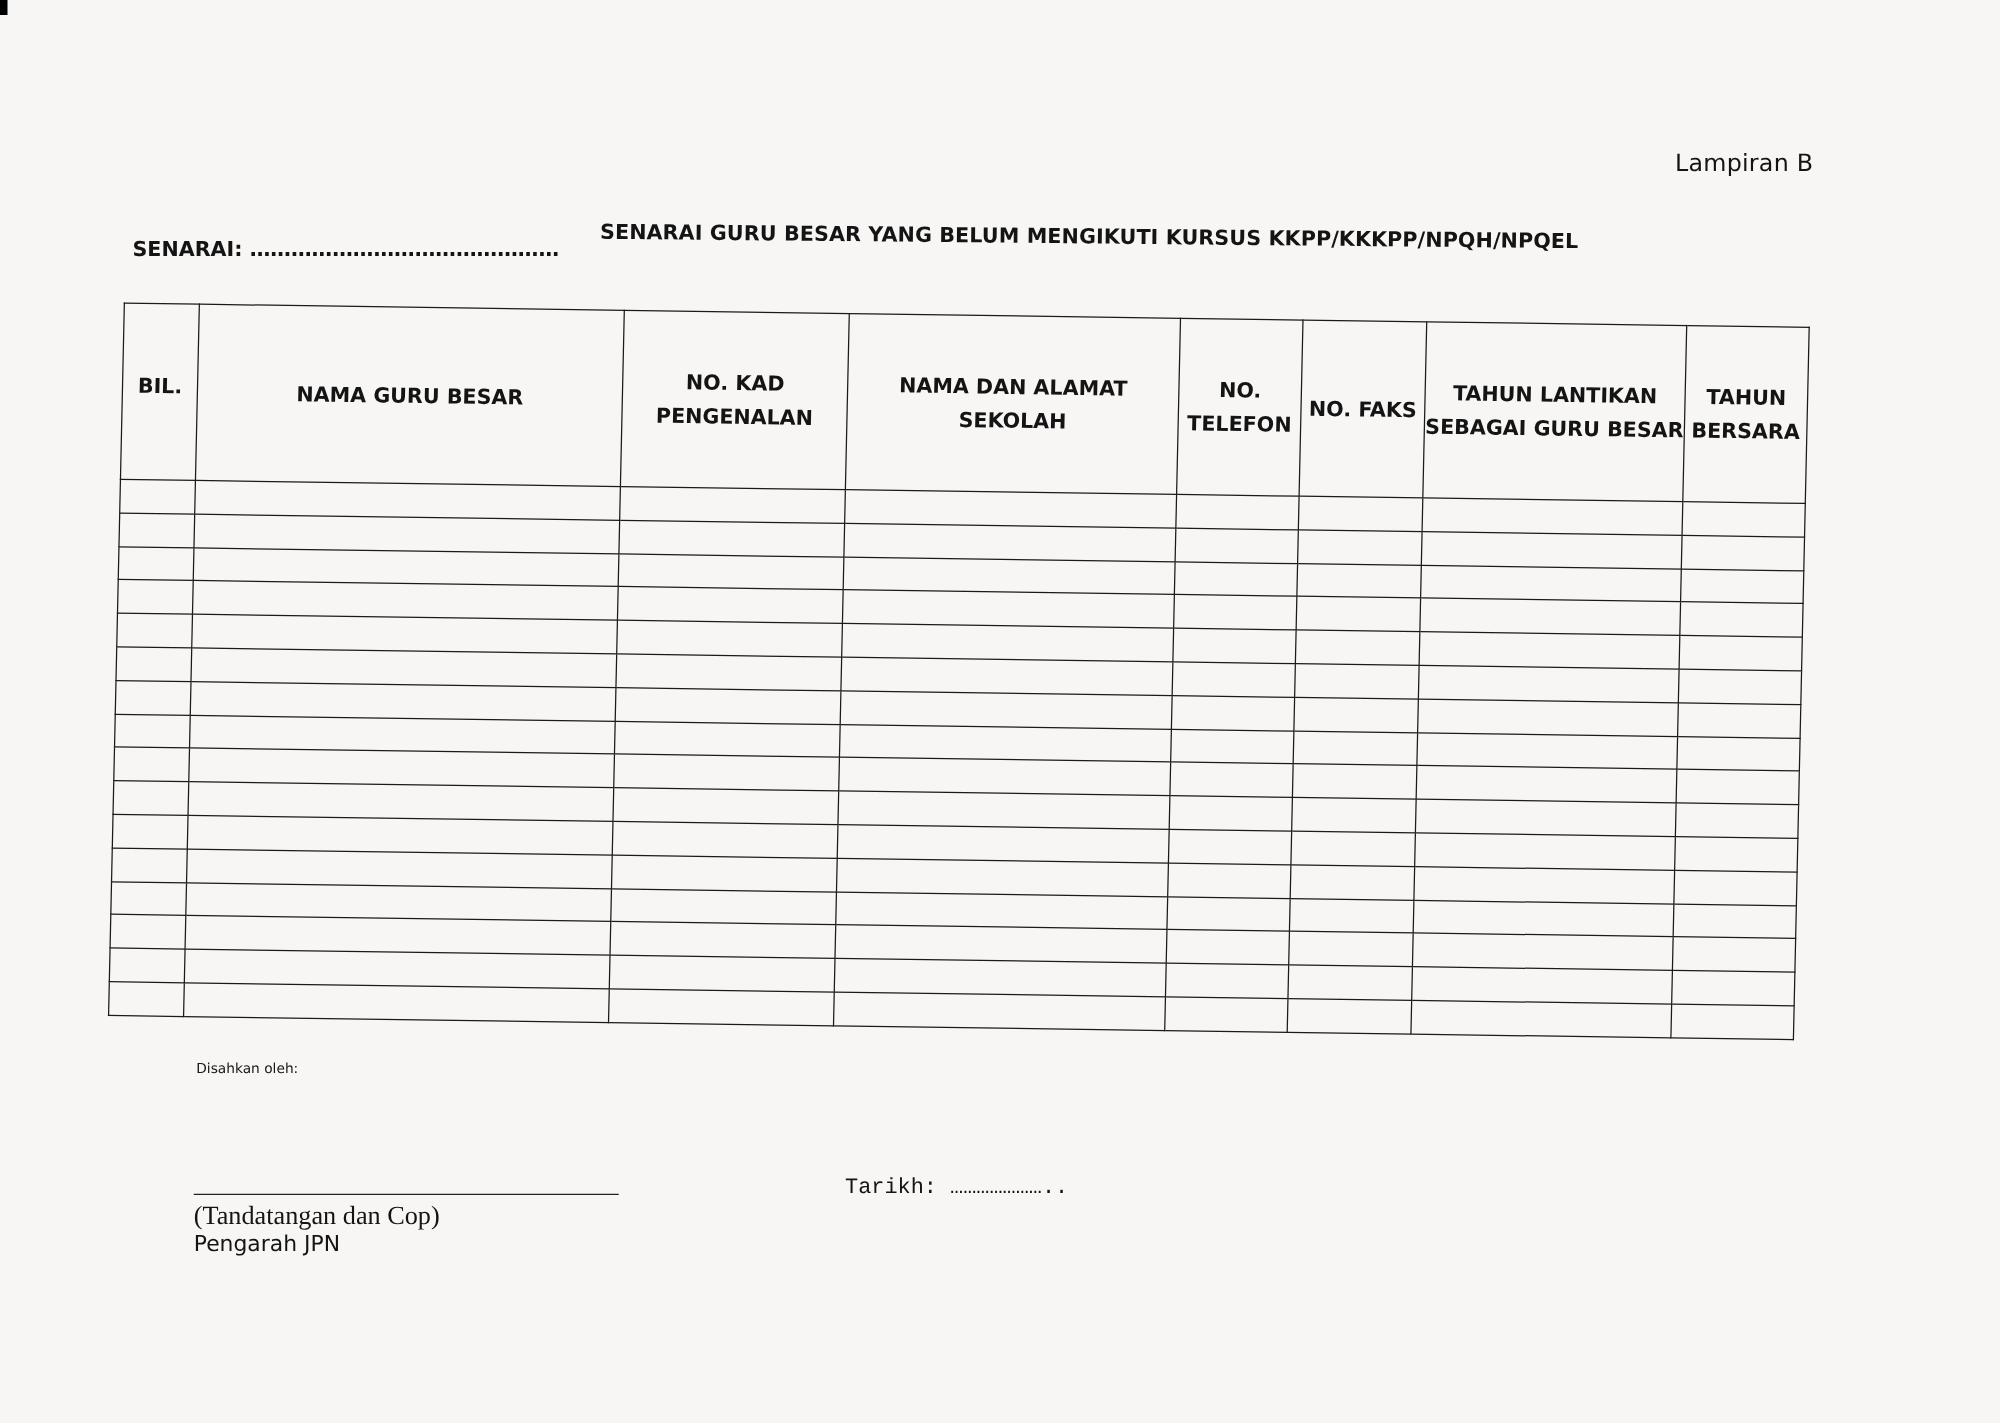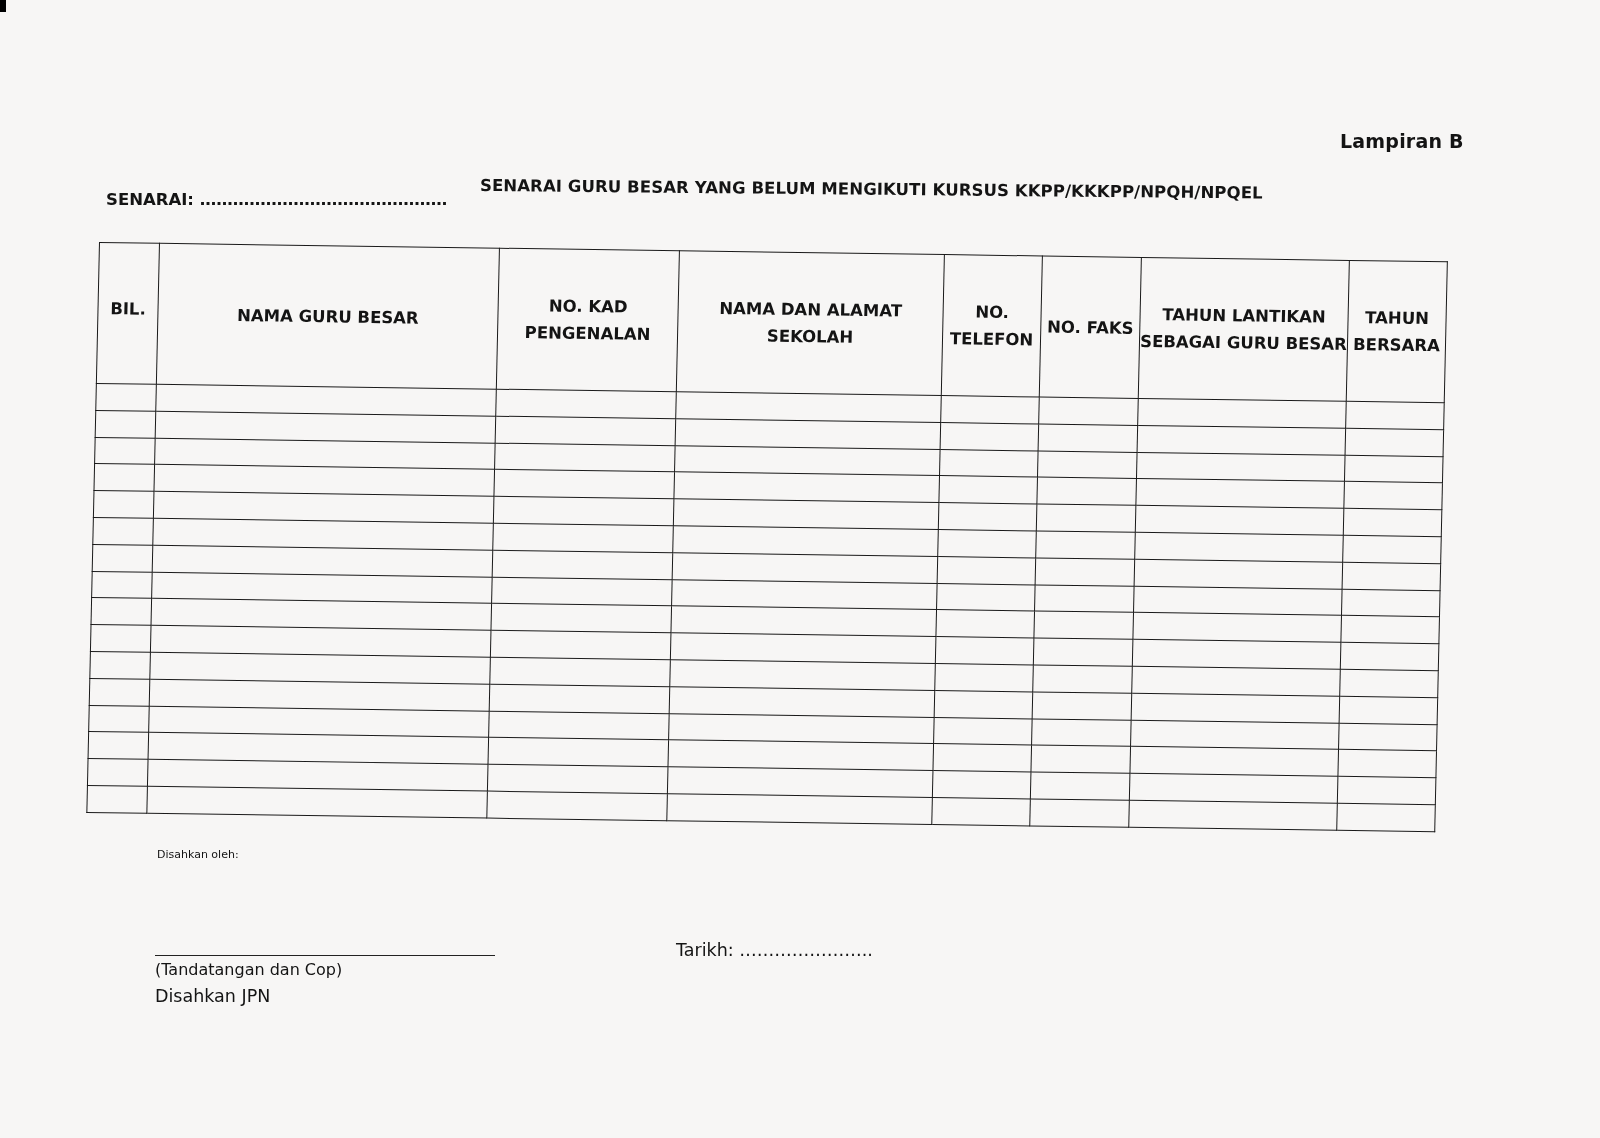--- a/index.html
+++ b/index.html
@@ -3,40 +3,40 @@
 <meta charset="utf-8">
 <style>
   html, body { margin:0; padding:0; }
   body {
     width:1600px; height:1138px; position:relative; overflow:hidden;
     background:#f7f6f5;
     font-family:"DejaVu Sans", "Liberation Sans", sans-serif;
     color:#141414;
   }
   .corner-mark { position:absolute; left:0; top:0; width:6px; height:12px; background:#000; }
-  .lampiran { position:absolute; left:1340px; top:130px; font-size:19px; font-weight:bold; letter-spacing:0.2px; }
+  .lampiran { position:absolute; left:1340px; top:120px; font-size:19px; font-weight:normal; letter-spacing:0.2px; }
   .title {
     position:absolute; left:480px; top:176px; font-size:16.5px; font-weight:bold;
     transform:rotate(0.55deg); transform-origin:left center; white-space:nowrap; letter-spacing:0.1px;
   }
   .negeri { position:absolute; left:106px; top:190px; font-size:16.5px; font-weight:bold; white-space:nowrap; }
   .table-wrap {
     position:absolute; left:99px; top:242px;
     transform:rotate(0.82deg) skewX(-0.45deg); transform-origin:left top;
   }
   table { border-collapse:collapse; table-layout:fixed; }
   th, td { border:1.6px solid #1a1a1a; padding:0; }
   th { height:130px; font-size:16.5px; font-weight:bold; text-align:center; vertical-align:middle; line-height:27px; }
   th.bil { vertical-align:middle; padding-bottom:10px; }
   td { height:25.8px; }
   .disahkan { position:absolute; left:157px; top:848px; font-size:11px; }
   .sig-line { position:absolute; left:155px; top:955px; width:340px; border-top:1.5px solid #222; }
-  .sig-cap { position:absolute; left:155px; top:960px; font-size:16px; }
+  .sig-cap { position:absolute; left:155px; top:960px; font-size:21px;font-family:Liberation Serif, serif; }
   .sig-role { position:absolute; left:155px; top:986px; font-size:17.5px; }
-  .tarikh { position:absolute; left:676px; top:940px; font-size:17.5px; white-space:nowrap; }
+  .tarikh { position:absolute; left:676px; top:940px; font-size:17.5px; white-space:nowrap;font-family:Liberation Mono, monospace; }
 </style>
 </head>
 <body>
 
 <div class="corner-mark"></div>
 
 <div class="lampiran">Lampiran B</div>
 
 <div class="title">SENARAI GURU BESAR YANG BELUM MENGIKUTI KURSUS KKPP/KKKPP/NPQH/NPQEL</div>
 
@@ -230,18 +230,18 @@
           <td></td>
           <td></td>
         </tr>
       </tbody>
   </table>
 </div>
 
 <div class="disahkan">Disahkan oleh:</div>
 <div class="sig-line"></div>
 <div class="sig-cap">(Tandatangan dan Cop)</div>
-<div class="sig-role">Disahkan JPN</div>
+<div class="sig-role">Pengarah JPN</div>
 
 <div class="tarikh">
   <span>Tarikh:</span>
   <span>…………………..</span>
 </div>
 
 </body></html>

